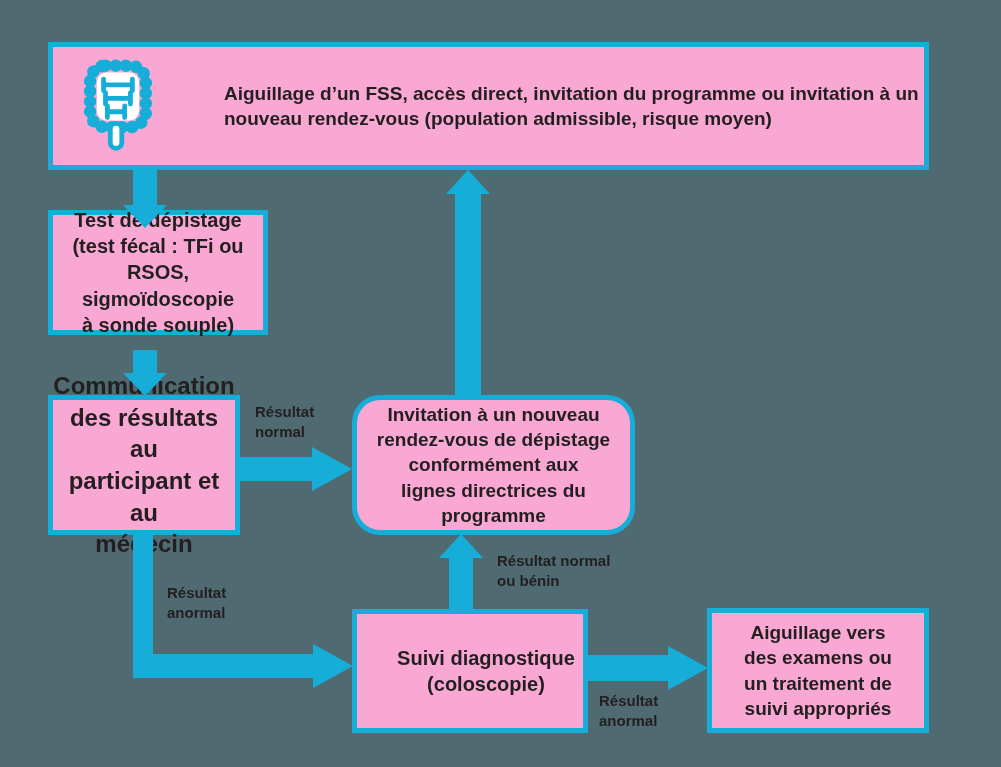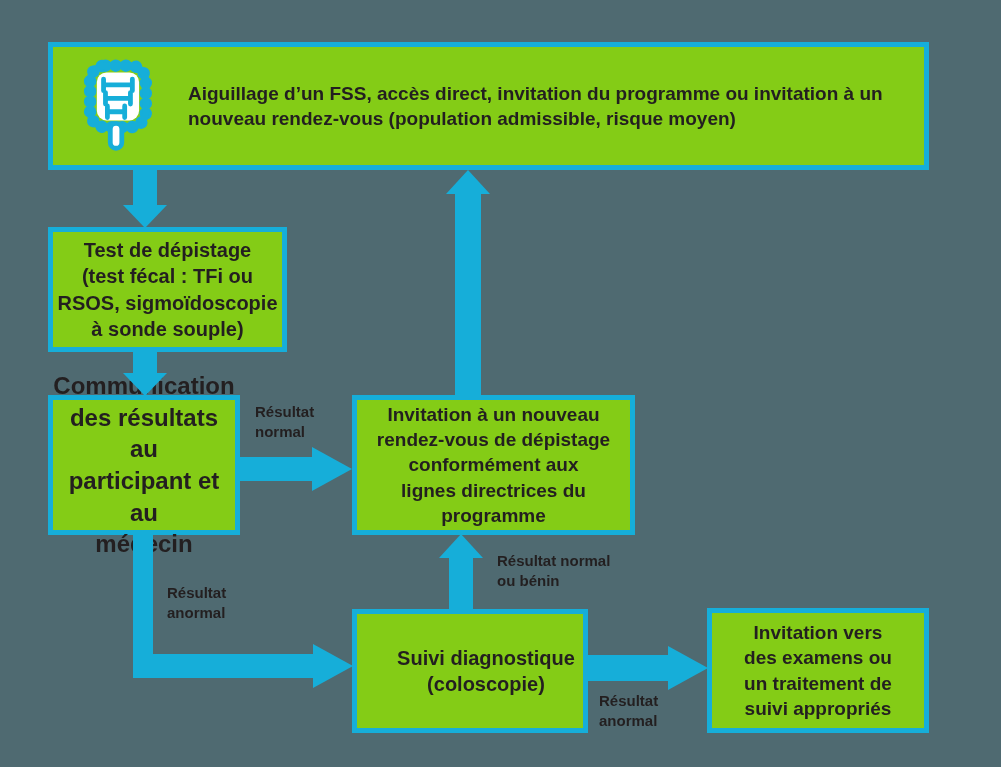--- a/index.html
+++ b/index.html
@@ -5,24 +5,24 @@
   html,body{margin:0;padding:0}
   body{
     position:relative;
     width:1001px;height:767px;
     background:var(--bg,#4f6a71);
     font-family:"Liberation Sans",sans-serif;
     overflow:hidden;
   }
   .box{
     position:absolute;
-    background:#84cc16;
+    background:#f9a8d4;
     border:5px solid var(--accent,#16aed9);
     box-sizing:border-box;
-    display:flex;align-items:center;justify-content:center;
+    display:flex;align-items:center;justify-content:center;gap:36px;
   }
   .box-text{
     font-weight:bold;
     color:var(--ink,#231f20);
     text-align:center;
     white-space:pre-line;
     line-height:1.32;
   }
   .shaft{position:absolute;background:var(--accent,#16aed9)}
   .head{position:absolute;width:0;height:0}
@@ -51,49 +51,49 @@
         <rect x="19" y="15" width="44" height="50" rx="10" fill="#ffffff" stroke="none"></rect>
         <path stroke-width="5" stroke-linecap="round" d="M26 28 H56 M56 22 V34 M26 22 V34 M28 42 H54 M28 36 V48 M54 36 V48 M30 56 H48 M30 50 V62 M48 50 V62"></path>
         <rect x="33" y="68" width="12" height="26" rx="6" stroke-width="5" fill="#ffffff"></rect>
       </g>
     </svg>
   </span>
   <div class="box-text" style="font-size:19px;text-align:left;width:720px;">Aiguillage d’un FSS, accès direct, invitation du programme ou invitation à un
 nouveau rendez-vous (population admissible, risque moyen)</div>
 </div>
 
-<div class="box" style="left:48px;top:227px;width:239px;height:125px;">
+<div class="box" style="left:48px;top:210px;width:220px;height:125px;">
   <div class="box-text" style="font-size:20px;">Test de dépistage
 (test fécal : TFi ou
 RSOS, sigmoïdoscopie
 à sonde souple)</div>
 </div>
 
 <div class="box" style="left:48px;top:395px;width:192px;height:140px;">
   <div class="box-text" style="font-size:24px;">Communication
 des résultats au
 participant et au
 médecin</div>
 </div>
 
-<div class="box" style="left:352px;top:395px;width:283px;height:140px;">
+<div class="box" style="left:352px;top:395px;width:283px;height:140px;border-radius:28px;">
   <div class="box-text" style="font-size:19px;">Invitation à un nouveau
 rendez-vous de dépistage
 conformément aux
 lignes directrices du
 programme</div>
 </div>
 
 <div class="box" style="left:352px;top:609px;width:236px;height:124px;padding-left:32px;">
   <div class="box-text" style="font-size:20px;">Suivi diagnostique
 (coloscopie)</div>
 </div>
 
 <div class="box" style="left:707px;top:608px;width:222px;height:125px;">
-  <div class="box-text" style="font-size:19px;">Invitation vers
+  <div class="box-text" style="font-size:19px;">Aiguillage vers
 des examens ou
 un traitement de
 suivi appropriés</div>
 </div>
 
 <div class="shaft" style="left:133px;top:168px;width:24px;height:38px;"></div>
 <div class="head down" style="left:123px;top:205px;"></div>
 
 <div class="shaft" style="left:133px;top:350px;width:24px;height:25px;"></div>
 <div class="head down" style="left:123px;top:373px;"></div>

